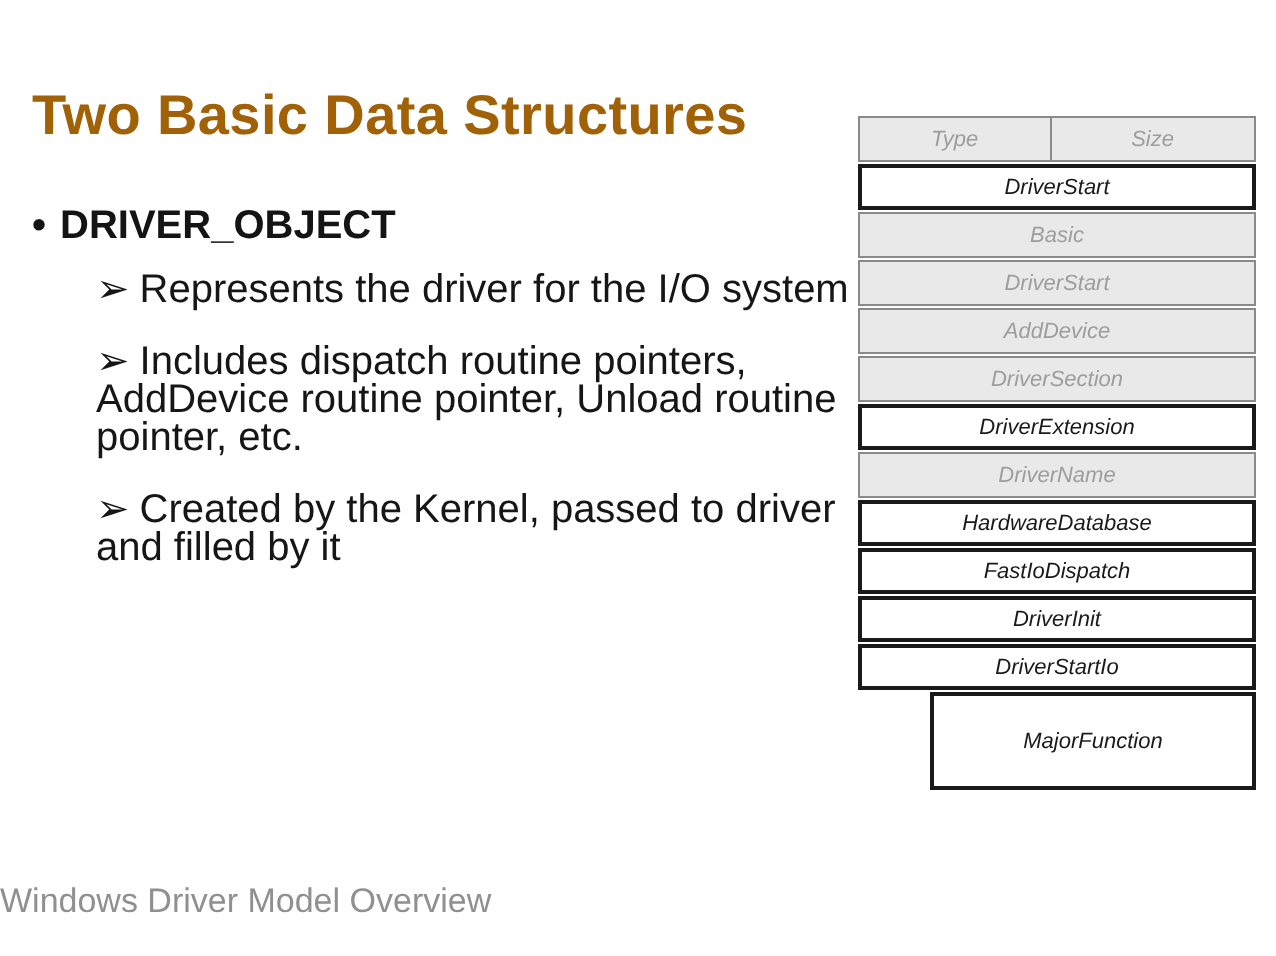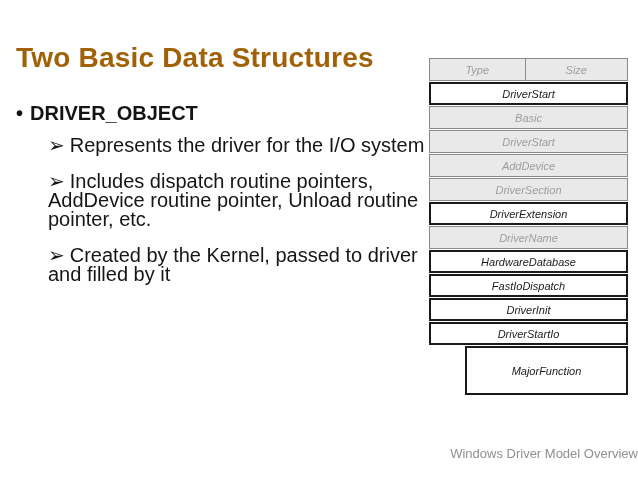--- a/index.html
+++ b/index.html
@@ -80,22 +80,22 @@
     display: flex;
     align-items: center;
     justify-content: center;
   }
   .hcell.first { border-right: 1px solid var(--muted-border); flex: 0 0 48%; }
   .footer {
     position: absolute;
     left: 0;
     right: 0;
     bottom: 17px;
-    text-align: right;
-    font-size: 13px;
+    text-align: left;
+    font-size: 17px;
     color: #909090;
   }
 </style>
 </head>
 <body>
 
 <div class="slide">
 
   <h1 class="title">Two Basic Data Structures</h1>
 

